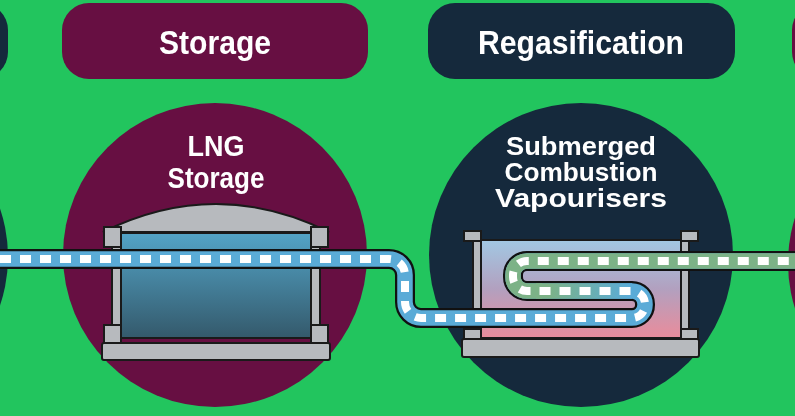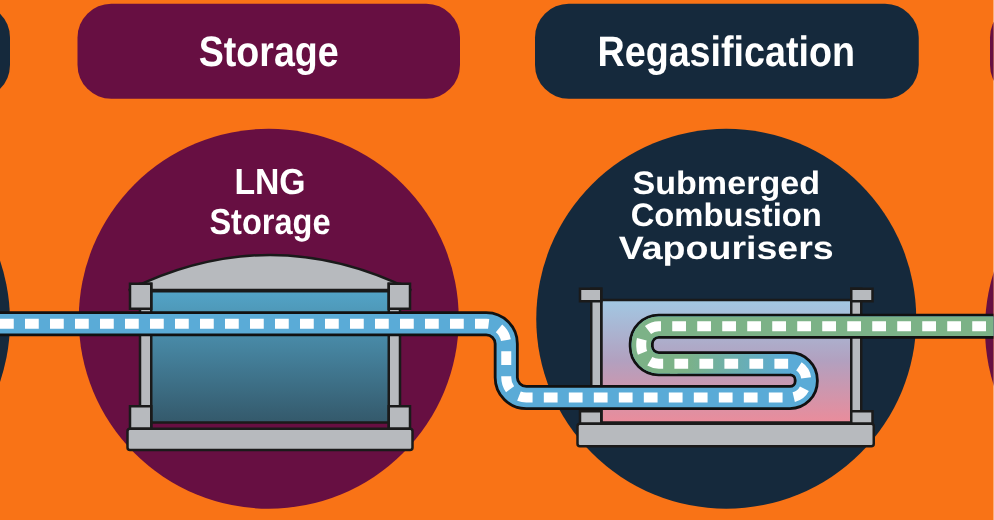--- a/index.html
+++ b/index.html
@@ -1,17 +1,17 @@
 <!DOCTYPE html>
 <html><head>
 <meta charset="utf-8">
 <title>Diagram</title>
 <style>
   html,body{margin:0;padding:0;background:#fff;}
-  #canvas{position:relative;width:795px;height:416px;overflow:hidden;background:#f97316;}
+  #canvas{position:relative;width:795px;height:416px;overflow:hidden;background:#22c55e;}
   svg{position:absolute;left:0;top:0;}
   text{font-family:"Liberation Sans","DejaVu Sans",sans-serif;font-weight:700;fill:#ffffff;text-anchor:middle;}
   .header-label{font-size:34px;}
   .circle-label-lg{font-size:29px;}
   .circle-label-md{font-size:26px;}
 </style>
 </head>
 <body>
 
 <div id="canvas">

